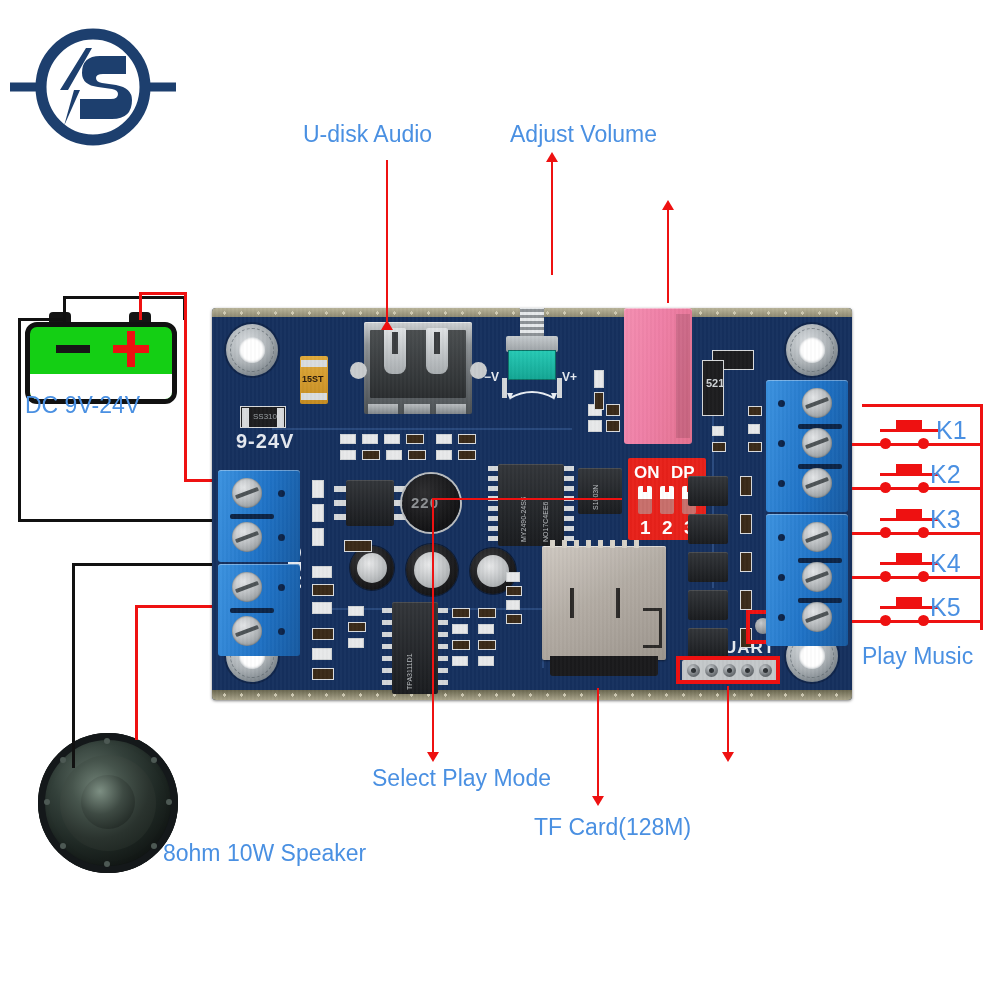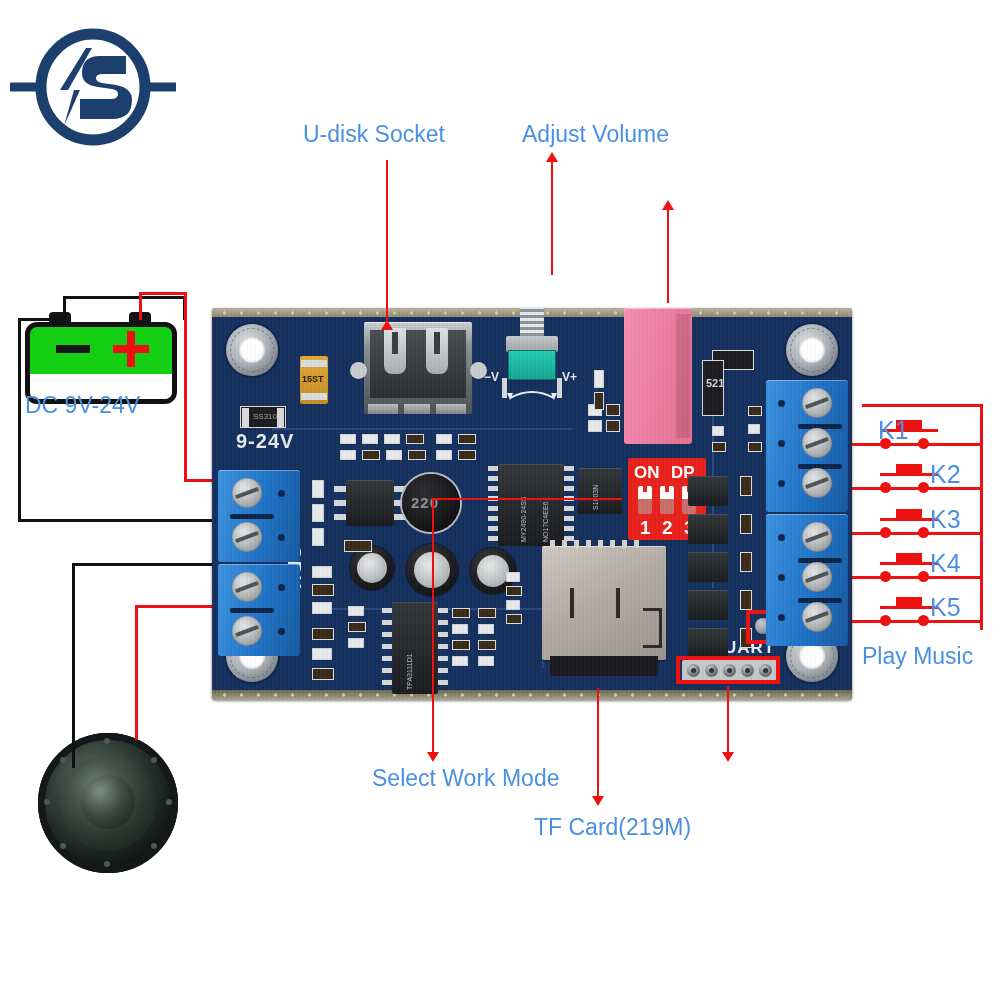--- a/index.html
+++ b/index.html
@@ -188,20 +188,21 @@
     <div class="spk-dome"></div>
     <div class="spk-screw" style="left:66px;top:5px;"></div>
     <div class="spk-screw" style="left:113px;top:24px;"></div>
     <div class="spk-screw" style="left:128px;top:66px;"></div>
     <div class="spk-screw" style="left:113px;top:110px;"></div>
     <div class="spk-screw" style="left:66px;top:128px;"></div>
     <div class="spk-screw" style="left:22px;top:110px;"></div>
     <div class="spk-screw" style="left:6px;top:66px;"></div>
     <div class="spk-screw" style="left:22px;top:24px;"></div>
   </div>
+  <div class="lbl" style="left:163px;top:840px;">8ohm 10W Speaker</div>
 
   <div class="wblk" style="left:72px;top:563px;width:3px;height:205px;"></div>
   <div class="wblk" style="left:72px;top:563px;width:164px;height:3px;"></div>
   <div class="wire" style="left:135px;top:605px;width:3px;height:135px;"></div>
   <div class="wire" style="left:135px;top:605px;width:101px;height:3px;"></div>
 
   <div id="pcb">
 
     <div class="edge-top"></div>
     <div class="edge-dots" style="top:0;"></div>
@@ -461,54 +462,54 @@
       <div class="tdot" style="left:12px;top:60px;"></div>
       <div class="screw" style="left:36px;top:48px;"></div>
       <div class="slot" style="left:32px;top:84px;width:44px;"></div>
       <div class="tdot" style="left:12px;top:100px;"></div>
       <div class="screw" style="left:36px;top:88px;"></div>
     </div>
   </div>
 
   <div class="hilite" style="left:676px;top:656px;width:104px;height:28px;"></div>
 
-  <div class="lbl" style="left:303px;top:121px;">U-disk Socket</div>
+  <div class="lbl" style="left:303px;top:121px;">U-disk Audio</div>
   <div class="wire" style="left:386px;top:160px;width:2px;height:170px;"></div>
   <div class="arrow-dn" style="left:381px;top:320px;transform:rotate(180deg);"></div>
 
-  <div class="lbl" style="left:522px;top:121px;">Adjust Volume</div>
+  <div class="lbl" style="left:510px;top:121px;">Adjust Volume</div>
   <div class="wire" style="left:551px;top:160px;width:2px;height:115px;"></div>
   <div class="arrow-dn" style="left:546px;top:152px;transform:rotate(180deg);"></div>
 
   <div class="wire" style="left:667px;top:208px;width:2px;height:95px;"></div>
   <div class="arrow-dn" style="left:662px;top:200px;transform:rotate(180deg);"></div>
 
-  <div class="lbl" style="left:372px;top:765px;">Select Work Mode</div>
+  <div class="lbl" style="left:372px;top:765px;">Select Play Mode</div>
   <div class="wire" style="left:432px;top:498px;width:2px;height:258px;"></div>
   <div class="wire" style="left:432px;top:498px;width:190px;height:2px;"></div>
   <div class="arrow-dn" style="left:427px;top:752px;"></div>
 
-  <div class="lbl" style="left:534px;top:814px;">TF Card(219M)</div>
+  <div class="lbl" style="left:534px;top:814px;">TF Card(128M)</div>
   <div class="wire" style="left:597px;top:688px;width:2px;height:112px;"></div>
   <div class="arrow-dn" style="left:592px;top:796px;"></div>
 
   <div class="wire" style="left:727px;top:686px;width:2px;height:70px;"></div>
   <div class="arrow-dn" style="left:722px;top:752px;"></div>
 
   <div class="wire" style="left:980px;top:404px;width:3px;height:226px;"></div>
   <div class="wire" style="left:862px;top:404px;width:121px;height:3px;"></div>
 
   <div class="kswitch">
     <div class="k-bar" style="left:852px;top:443px;width:128px;height:3px;"></div>
     <div class="k-dot" style="left:880px;top:438px;"></div>
     <div class="k-dot" style="left:918px;top:438px;"></div>
     <div class="k-bar" style="left:880px;top:429px;width:58px;height:3px;"></div>
     <div class="k-cap" style="left:896px;top:420px;"></div>
   </div>
-  <div class="lbl-k" style="left:878px;top:417px;">K1</div>
+  <div class="lbl-k" style="left:936px;top:417px;">K1</div>
 
   <div class="kswitch">
     <div class="k-bar" style="left:852px;top:487px;width:128px;height:3px;"></div>
     <div class="k-dot" style="left:880px;top:482px;"></div>
     <div class="k-dot" style="left:918px;top:482px;"></div>
     <div class="k-bar" style="left:880px;top:473px;width:58px;height:3px;"></div>
     <div class="k-cap" style="left:896px;top:464px;"></div>
   </div>
   <div class="lbl-k" style="left:930px;top:461px;">K2</div>
 

